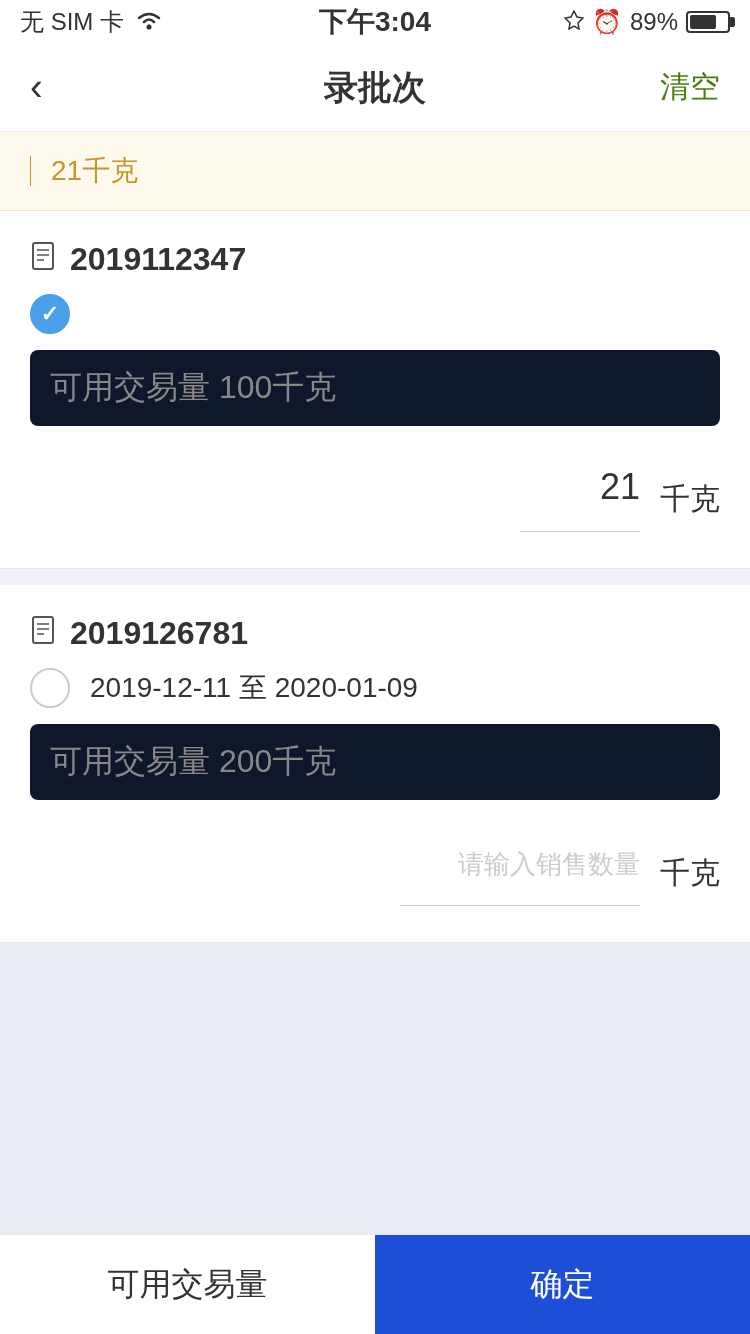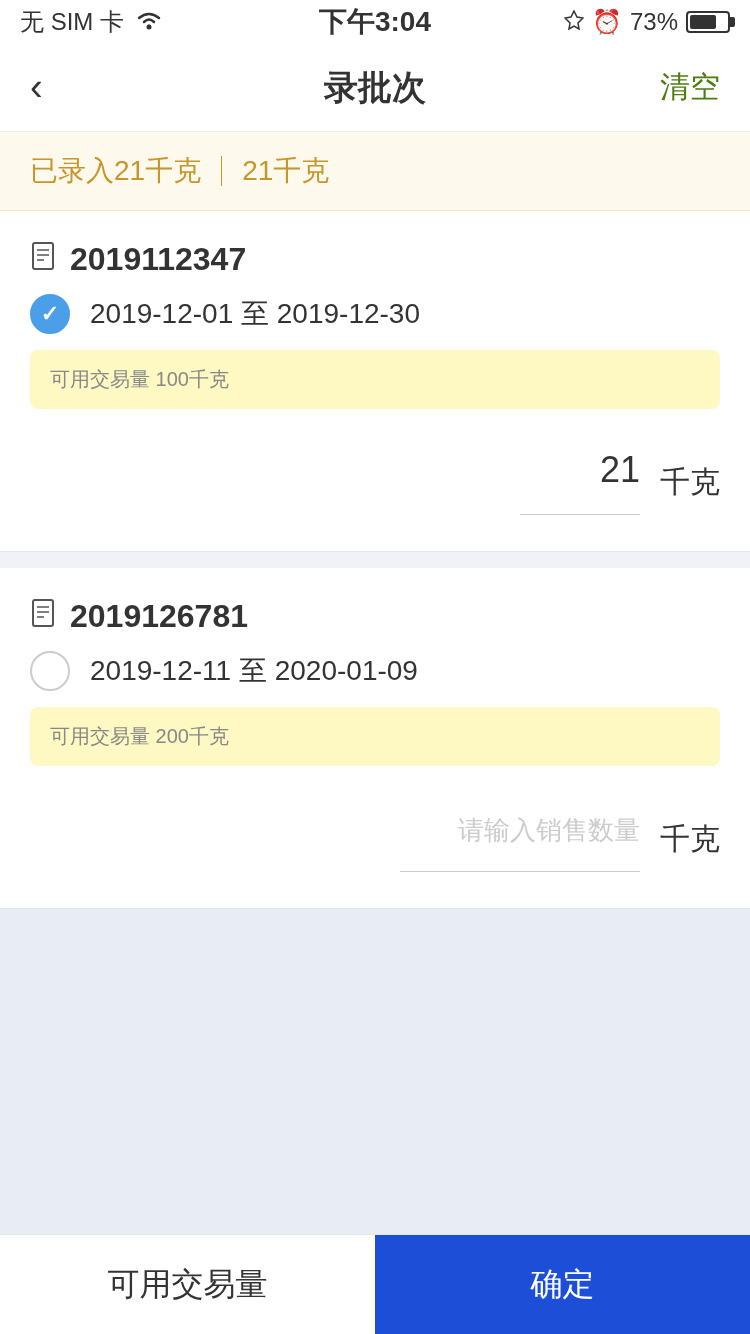--- a/index.html
+++ b/index.html
@@ -168,25 +168,25 @@
     .radio-check {
       color: #fff;
       font-size: 22px;
       font-weight: bold;
     }
     .date-range {
       font-size: 28px;
       color: #333;
     }
     .availability-box {
-      background: #fef9c3;
+      background: #0f172a;
       border-radius: 8px;
       padding: 16px 20px;
       margin: 0 0 20px 0;
-      font-size: 20px;
+      font-size: 32px;
       color: #888;
     }
     .quantity-row {
       display: flex;
       align-items: center;
       justify-content: flex-end;
       padding: 20px 0 24px 0;
       gap: 20px;
     }
     .quantity-input {
@@ -293,35 +293,34 @@
       </span>
     </div>
     <div class="status-center">下午3:04</div>
     <div class="status-right">
       <span>
         <svg width="20" height="20" viewBox="0 0 20 20">
             <path d="M10 1 L13 7 L19 8 L14 13 L15 19 L10 16 L5 19 L6 13 L1 8 L7 7 Z" stroke="#333" stroke-width="1.5" fill="none"></path>
           </svg>
       </span>
       <span>⏰</span>
-      <span>73%</span>
+      <span>89%</span>
       <div class="battery">
         <div class="battery-fill"></div>
       </div>
     </div>
   </div>
 
   <div class="nav-bar">
     <span class="nav-back">‹</span>
     <span class="nav-title">录批次</span>
     <span class="nav-clear">清空</span>
   </div>
 
   <div class="summary-banner">
-    <span class="summary-item">已录入21千克</span>
     <div class="summary-divider"></div>
     <span class="summary-item">21千克</span>
   </div>
 
   <div class="batch-section">
     <div class="batch-card">
       <div class="batch-header">
         <span class="doc-icon">
           <svg width="30" height="30" viewBox="0 0 30 30" fill="none">
             <rect x="3" y="2" width="20" height="26" rx="2" stroke="#555" stroke-width="2"></rect>
@@ -329,21 +328,20 @@
             <line x1="7" y1="14" x2="19" y2="14" stroke="#555" stroke-width="1.5"></line>
             <line x1="7" y1="19" x2="14" y2="19" stroke="#555" stroke-width="1.5"></line>
           </svg>
         </span>
         <span class="batch-id">2019112347</span>
       </div>
       <div class="batch-row">
         <div class="radio-circle checked">
           <span class="radio-check">✓</span>
         </div>
-        <span class="date-range">2019-12-01 至 2019-12-30</span>
       </div>
       <div class="availability-box">可用交易量 100千克</div>
       <div class="quantity-row">
         <div class="quantity-underline">
           <input class="quantity-input" type="text" value="21" style="">
         </div>
         <span class="unit">千克</span>
       </div>
     </div>
     <div class="card-separator"></div>

